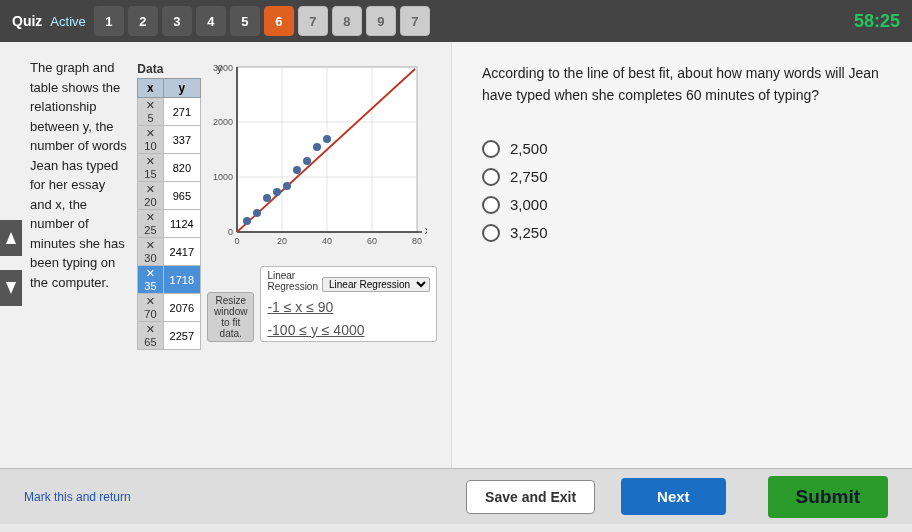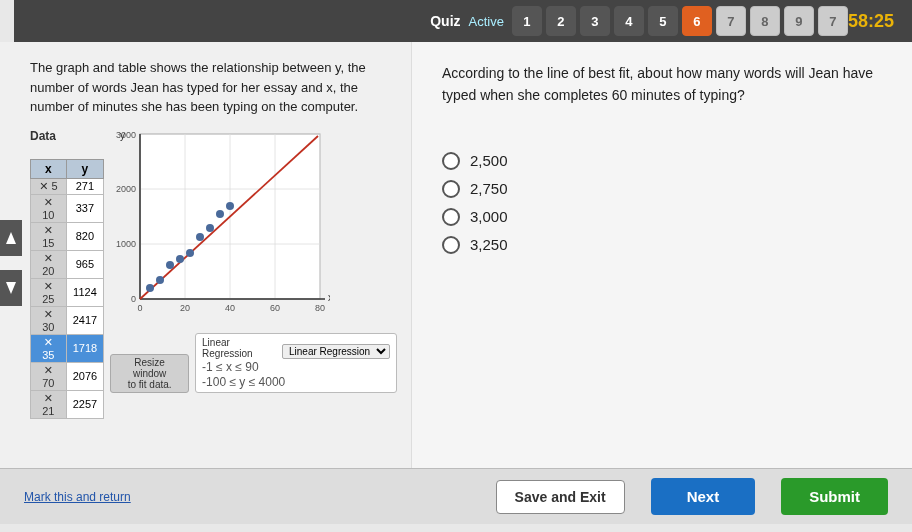--- a/index.html
+++ b/index.html
@@ -10,40 +10,39 @@
       height: 532px;
       overflow: hidden;
       position: relative;
     }
 
     
     .top-bar {
       background: #444;
       display: flex;
       align-items: center;
-      padding: 6px 18px;
-      justify-content: flex-end;
-      margin-left: 14px;
+      padding: 6px 12px;
+      justify-content: space-between;
     }
     .top-bar-left {
       display: flex;
       align-items: center;
       gap: 8px;
     }
     .top-bar-title {
       color: #fff;
       font-size: 14px;
       font-weight: bold;
     }
     .top-bar-status {
       color: #aef;
       font-size: 13px;
     }
     .timer {
-      color: #eab308;
+      color: #22c55e;
       font-size: 18px;
       font-weight: bold;
     }
 
     
     .number-buttons {
       display: flex;
       gap: 4px;
       align-items: center;
     }
@@ -80,24 +79,23 @@
     
     .main-content {
       display: flex;
       flex-direction: row;
       height: calc(532px - 50px - 56px);
       background: #f5f5f5;
     }
 
     
     .left-panel {
-      width: 412px;
+      width: 452px;
       padding: 16px 14px 10px 30px;
       display: flex;
-      flex-direction: column;
       gap: 8px;
       border-right: 1px solid #ddd;
       background: #f0f0f0;
     }
     .question-text {
       font-size: 13px;
       color: #222;
       line-height: 1.5;
     }
 
@@ -137,21 +135,21 @@
       color: #333;
     }
     .data-table tr.highlight td {
       background: #4a90d9;
       color: #fff;
     }
     .data-table-label {
       font-size: 12px;
       font-weight: bold;
       color: #333;
-      margin-bottom: 16px;
+      margin-bottom: 2px;
     }
 
     
     .chart-container {
       display: flex;
       flex-direction: column;
       align-items: flex-start;
     }
     .chart-svg {
       display: block;
@@ -191,32 +189,33 @@
       border-radius: 2px;
       padding: 0 2px;
     }
     .regression-box .reg-eq {
       color: #333;
       font-size: 10px;
     }
     .regression-box .reg-range {
       display: flex;
       gap: 6px;
-      font-size: 12px;
+      font-size: 14px;
       color: #555;
-      margin-top: 1px;
+      margin-top: 7px;
+      text-decoration: underline;
     }
 
     
     .right-panel {
       flex: 1;
       padding: 20px 30px 10px 30px;
       display: flex;
       flex-direction: column;
-      gap: 24px;
+      gap: 12px;
     }
     .right-question {
       font-size: 14px;
       color: #222;
       line-height: 1.6;
       font-weight: normal;
     }
     .answer-options {
       display: flex;
       flex-direction: column;
@@ -248,21 +247,20 @@
       background: #ddd;
       display: flex;
       align-items: center;
       justify-content: space-between;
       padding: 0 24px;
       border-top: 1px solid #bbb;
     }
     .mark-return {
       font-size: 12px;
       color: #2255aa;
-      text-decoration: underline;
       cursor: pointer;
     }
     .bottom-buttons {
       display: flex;
       gap: 26px;
       align-items: center;
     }
     .btn-save-exit {
       background: #fff;
       border: 1.5px solid #888;
@@ -280,25 +278,26 @@
       color: #fff;
       font-size: 15px;
       padding: 10px 36px;
       cursor: pointer;
       font-weight: bold;
     }
     .btn-submit {
       background: #2a9a2a;
       border: none;
       border-radius: 4px;
-      color: #ffffff;
-      font-size: 15px;
+      color: #0f172a;
+      font-size: 19px;
       padding: 10px 28px;
       cursor: pointer;
       font-weight: bold;
+      margin-left: 16px;
     }
 
     
     .side-arrow {
       position: absolute;
       left: 0;
       top: 220px;
       width: 22px;
       height: 36px;
       background: #555;
@@ -389,21 +388,21 @@
               </tr>
               <tr class="highlight">
                 <td class="x-cell">✕ 35</td>
                 <td>1718</td>
               </tr>
               <tr>
                 <td class="x-cell">✕ 70</td>
                 <td>2076</td>
               </tr>
               <tr>
-                <td class="x-cell">✕ 21</td>
+                <td class="x-cell">✕ 65</td>
                 <td>2257</td>
               </tr>
             </tbody>
         </table>
       </div>
 
       <div class="chart-container">
         <svg class="chart-svg" width="220" height="200" viewBox="0 0 220 200">
 
           <rect x="30" y="5" width="180" height="165" fill="white" stroke="#aaa" stroke-width="1"></rect>

